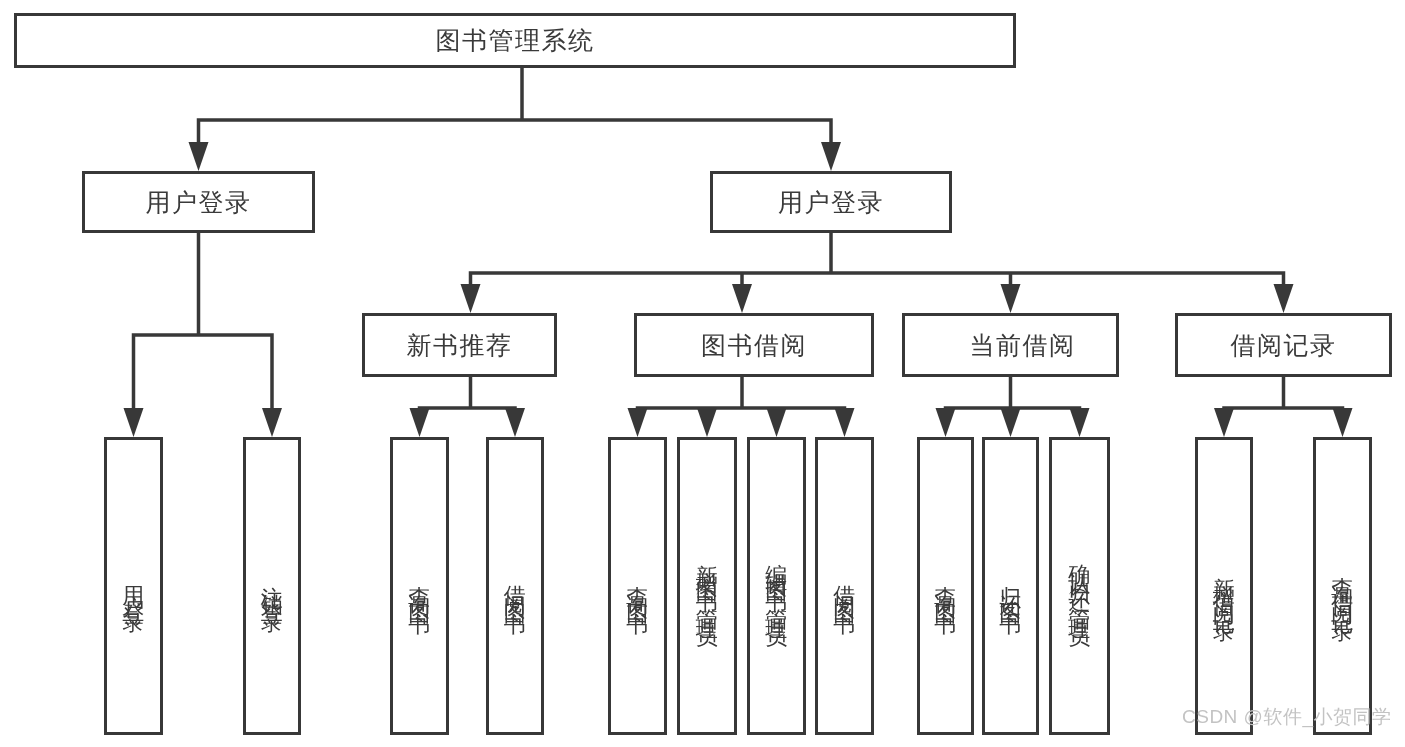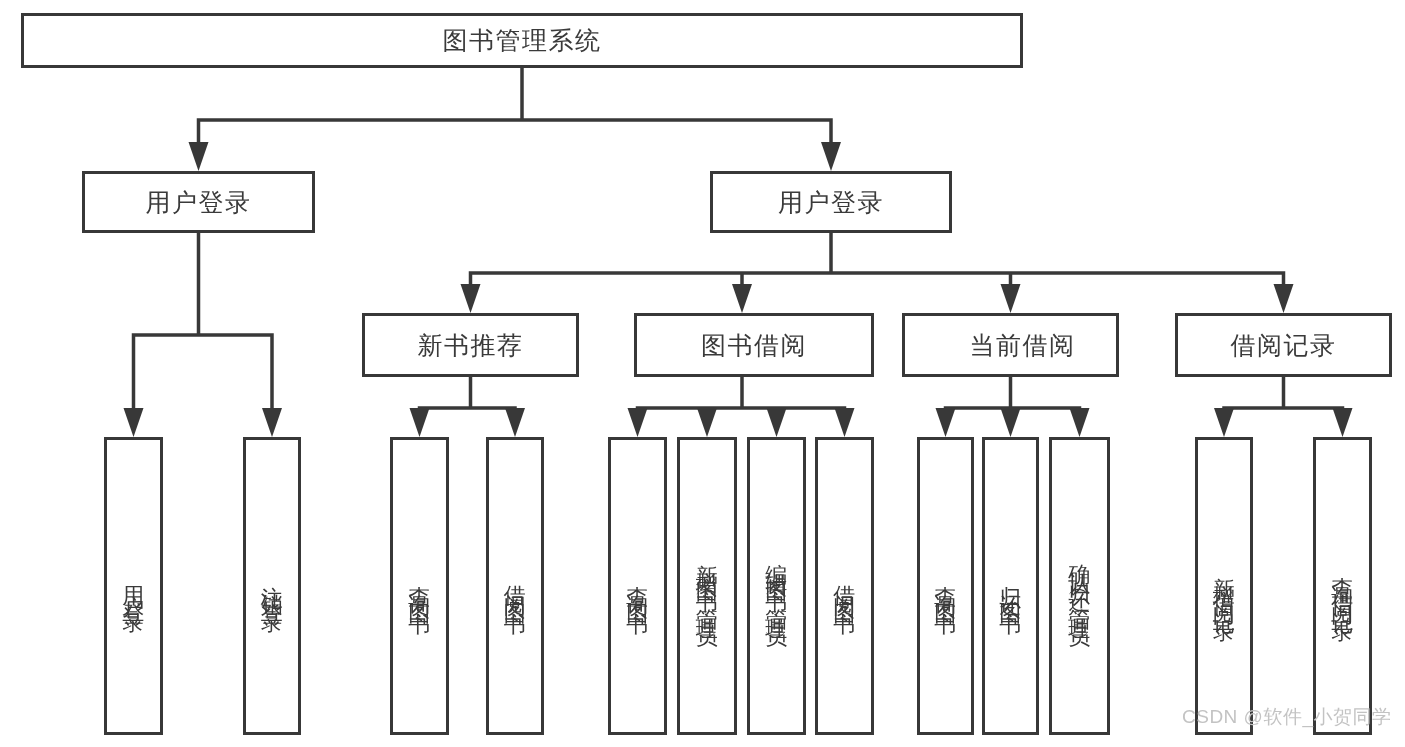--- a/index.html
+++ b/index.html
@@ -82,32 +82,32 @@
       <polygon points="1069.5,408 1089.5,408 1079.5,437"></polygon>
     </g>
 
     <g>
       <path d="M1283.5 377 L1283.5 408 M1224 410 L1224 408 L1342.5 408 L1342.5 410"></path>
       <polygon points="1214,408 1234,408 1224,437"></polygon>
       <polygon points="1332.5,408 1352.5,408 1342.5,437"></polygon>
     </g>
   </svg>
 
-  <div class="node" style="left:21px;top:13px;width:1002px;height:55px;">
+  <div class="node" style="left:14px;top:13px;width:1002px;height:55px;">
     <span>图书管理系统</span>
   </div>
 
   <div class="node" style="left:82px;top:171px;width:233px;height:62px;">
     <span>用户登录</span>
   </div>
   <div class="node" style="left:710px;top:171px;width:242px;height:62px;">
     <span>用户登录</span>
   </div>
 
-  <div class="node" style="left:362px;top:313px;width:217px;height:64px;align-items:center;">
+  <div class="node" style="left:362px;top:313px;width:195px;height:64px;align-items:center;">
     <span>新书推荐</span>
   </div>
   <div class="node" style="left:634px;top:313px;width:240px;height:64px;">
     <span>图书借阅</span>
   </div>
   <div class="node" style="left:902px;top:313px;width:217px;height:64px;padding-left:24px;">
     <span>当前借阅</span>
   </div>
   <div class="node" style="left:1175px;top:313px;width:217px;height:64px;">
     <span>借阅记录</span>

